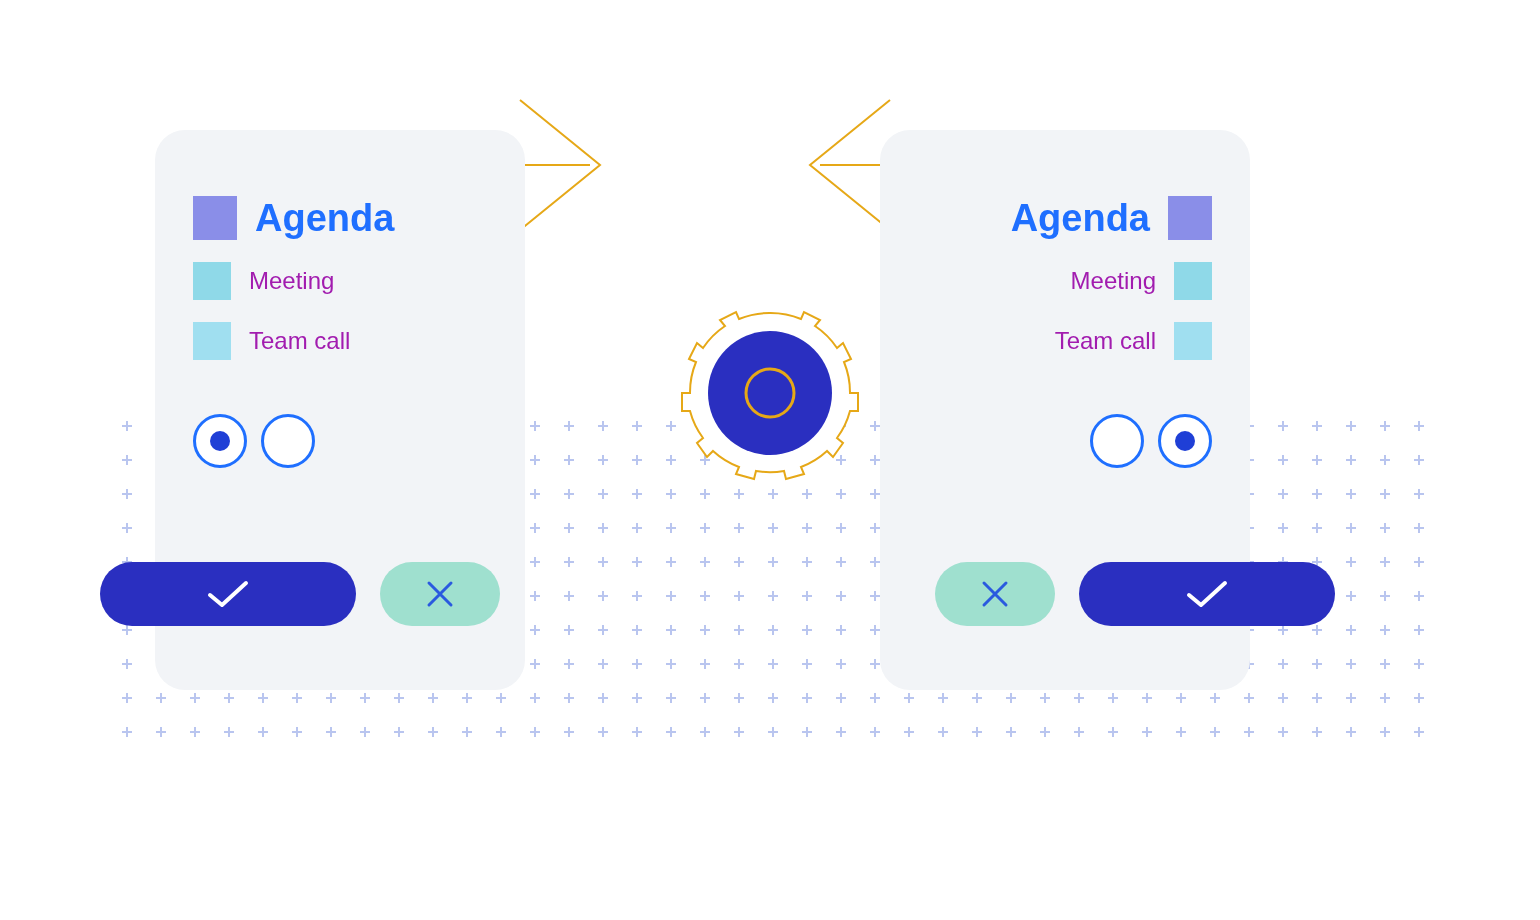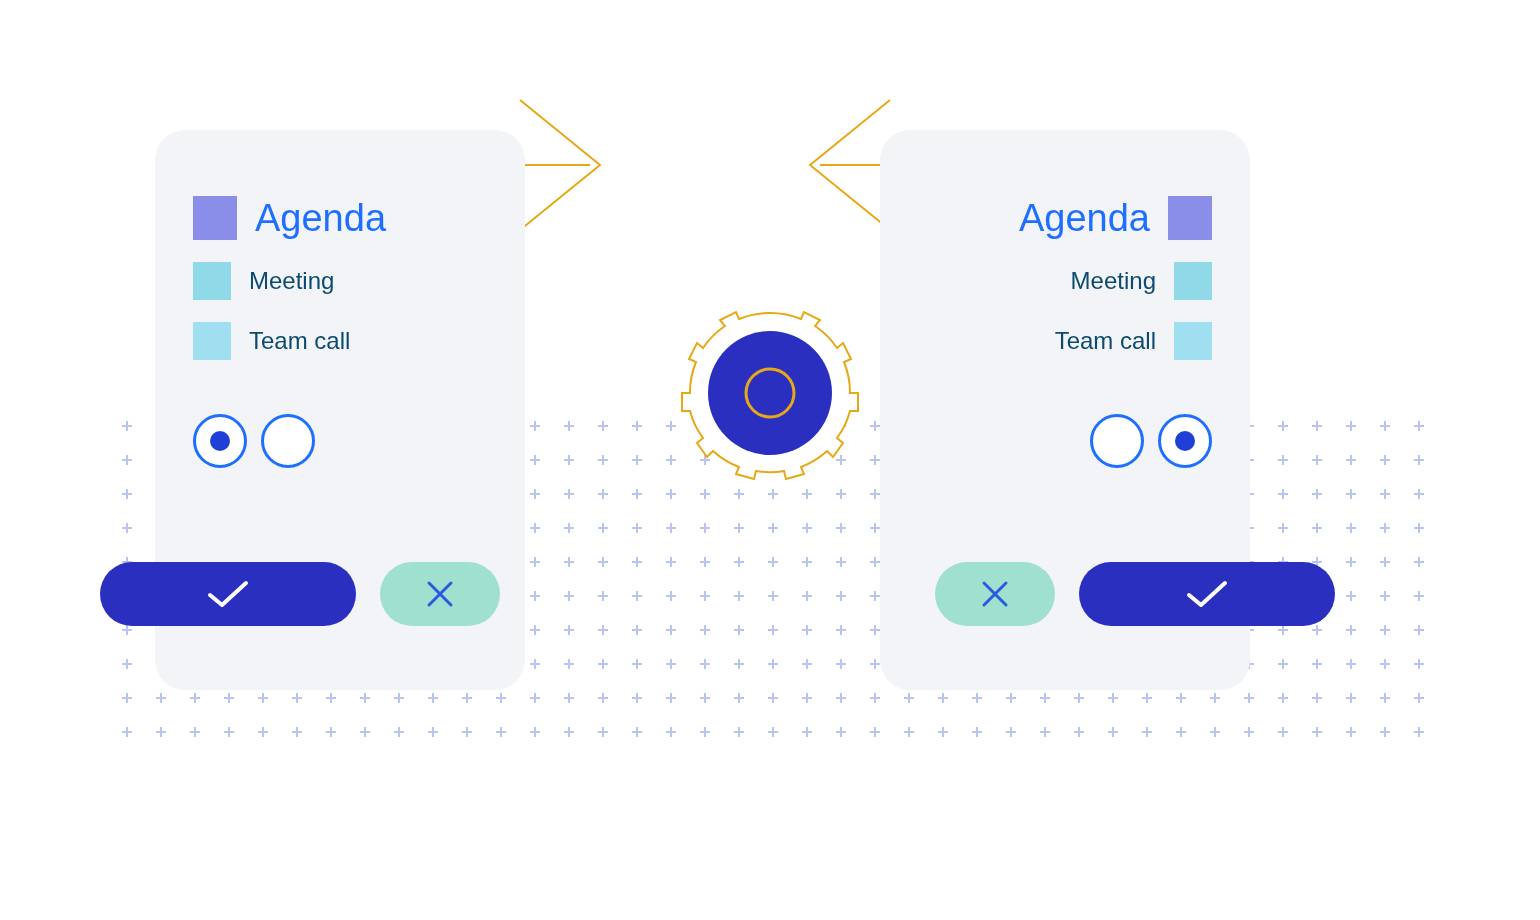--- a/index.html
+++ b/index.html
@@ -48,22 +48,22 @@
   .card.right { left: 880px;  top: 130px; }
 
   .row { display:flex; align-items:center; gap:18px; }
   .row.rhs { flex-direction: row-reverse; }
   .sq { width:38px; height:38px; flex:0 0 38px; }
   .sq.big { width:44px; height:44px; flex:0 0 44px; }
   .c-purple { background:#8a8ee8; }
   .c-cyan1  { background:#8fd9e8; }
   .c-cyan2  { background:#a0dff0; }
 
-  .title { font-size:38px; color:#1f6fff; font-weight:400; }
-  .item  { font-size:24px; color:#0c4a6e; font-weight:400; }
+  .title { font-size:38px; color:#1f6fff; font-weight:700; }
+  .item  { font-size:24px; color:#a21caf; font-weight:400; }
 
   .rows-ltr, .rows-rtl { display:flex; flex-direction:column; gap:22px; margin-top:26px; }
   .rows-ltr .row:first-child, .rows-rtl .row:first-child { margin-top:0; }
 
   .radios { display:flex; gap:14px; margin-top:54px; }
   .radios.rhs { justify-content:flex-end; }
   .radio {
     width:54px; height:54px; border:3px solid #1f6fff; border-radius:50%;
     display:flex; align-items:center; justify-content:center; background:#fff;
   }

